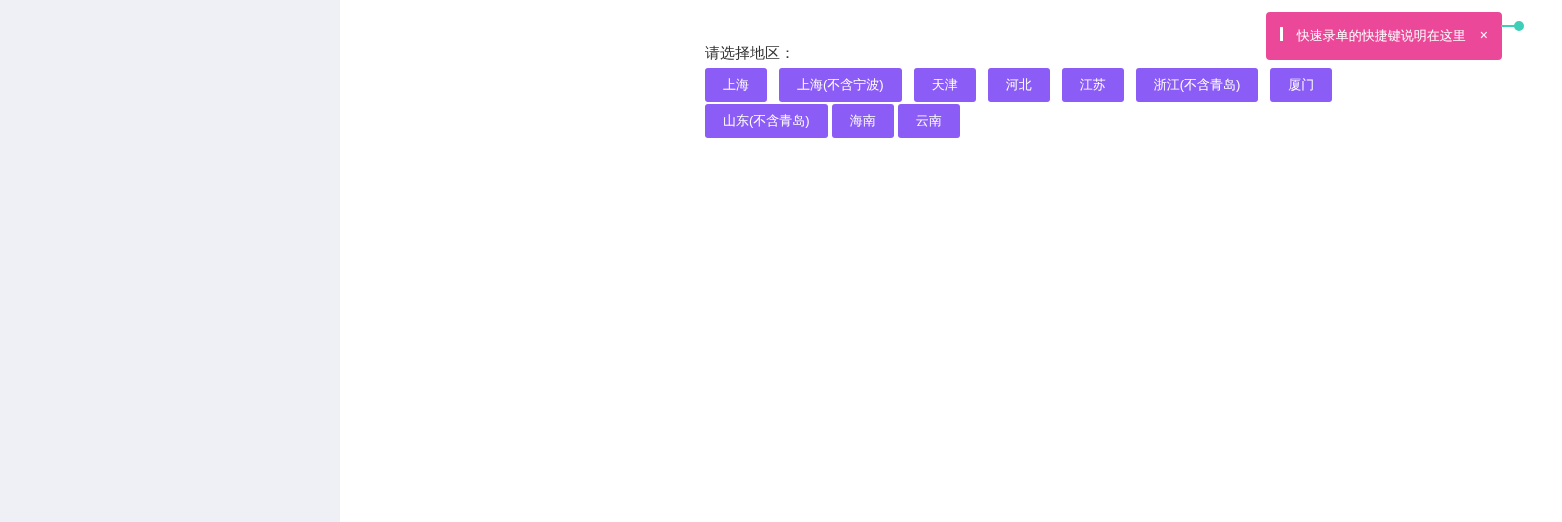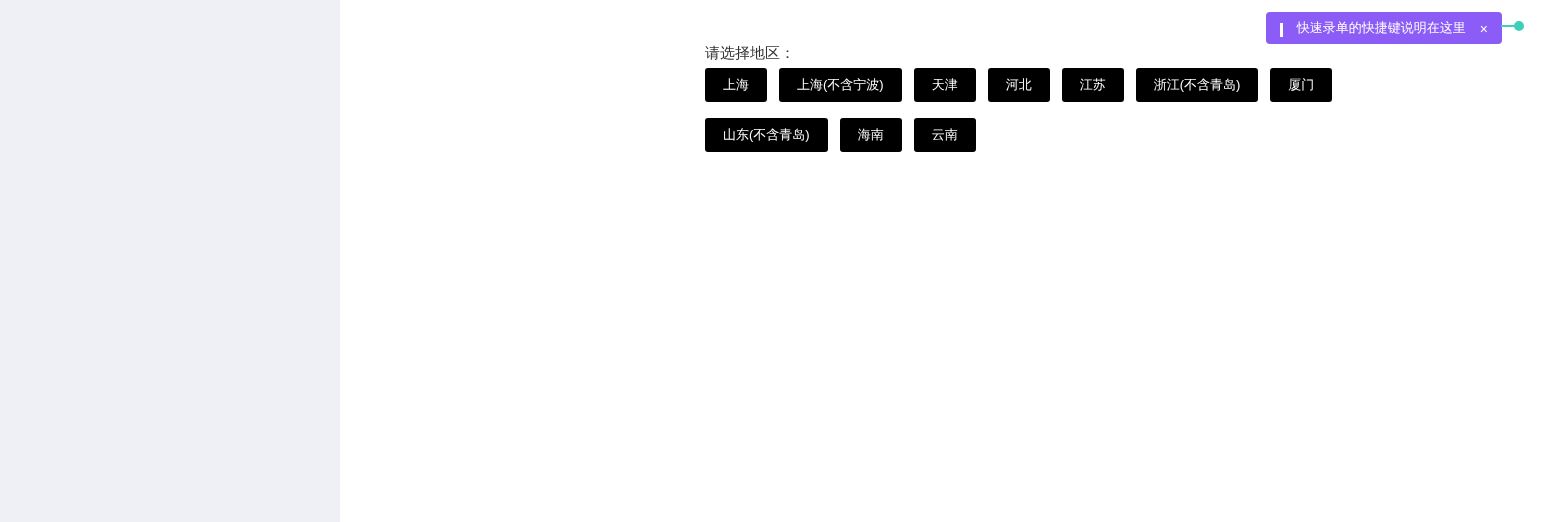--- a/index.html
+++ b/index.html
@@ -49,50 +49,50 @@
       position: absolute;
       top: 68px;
       left: 365px;
       display: flex;
       gap: 12px;
       flex-wrap: nowrap;
     }
 
     .region-buttons-row2 {
       position: absolute;
-      top: 118px;
+      top: 104px;
       left: 365px;
       display: flex;
-      gap: 12px;
+      gap: 4px;
     }
 
     .region-btn {
-      background: #000000;
+      background: #8b5cf6;
       border: none;
       border-radius: 3px;
       padding: 8px 18px;
       font-size: 13px;
       color: #fff;
       cursor: pointer;
       white-space: nowrap;
       font-family: 'Microsoft YaHei', sans-serif;
     }
 
     
     .tooltip-banner {
       position: absolute;
       top: 12px;
       right: 60px;
-      background: #8b5cf6;
+      background: #ec4899;
       color: #fff;
       font-size: 13px;
-      padding: 7px 14px;
+      padding: 15px 14px;
       border-radius: 4px;
       display: flex;
-      align-items: flex-end;
+      align-items: flex-start;
       gap: 10px;
       white-space: nowrap;
     }
 
     .tooltip-banner .bar {
       display: inline-block;
       width: 3px;
       height: 14px;
       background: #fff;
       margin-right: 4px;

